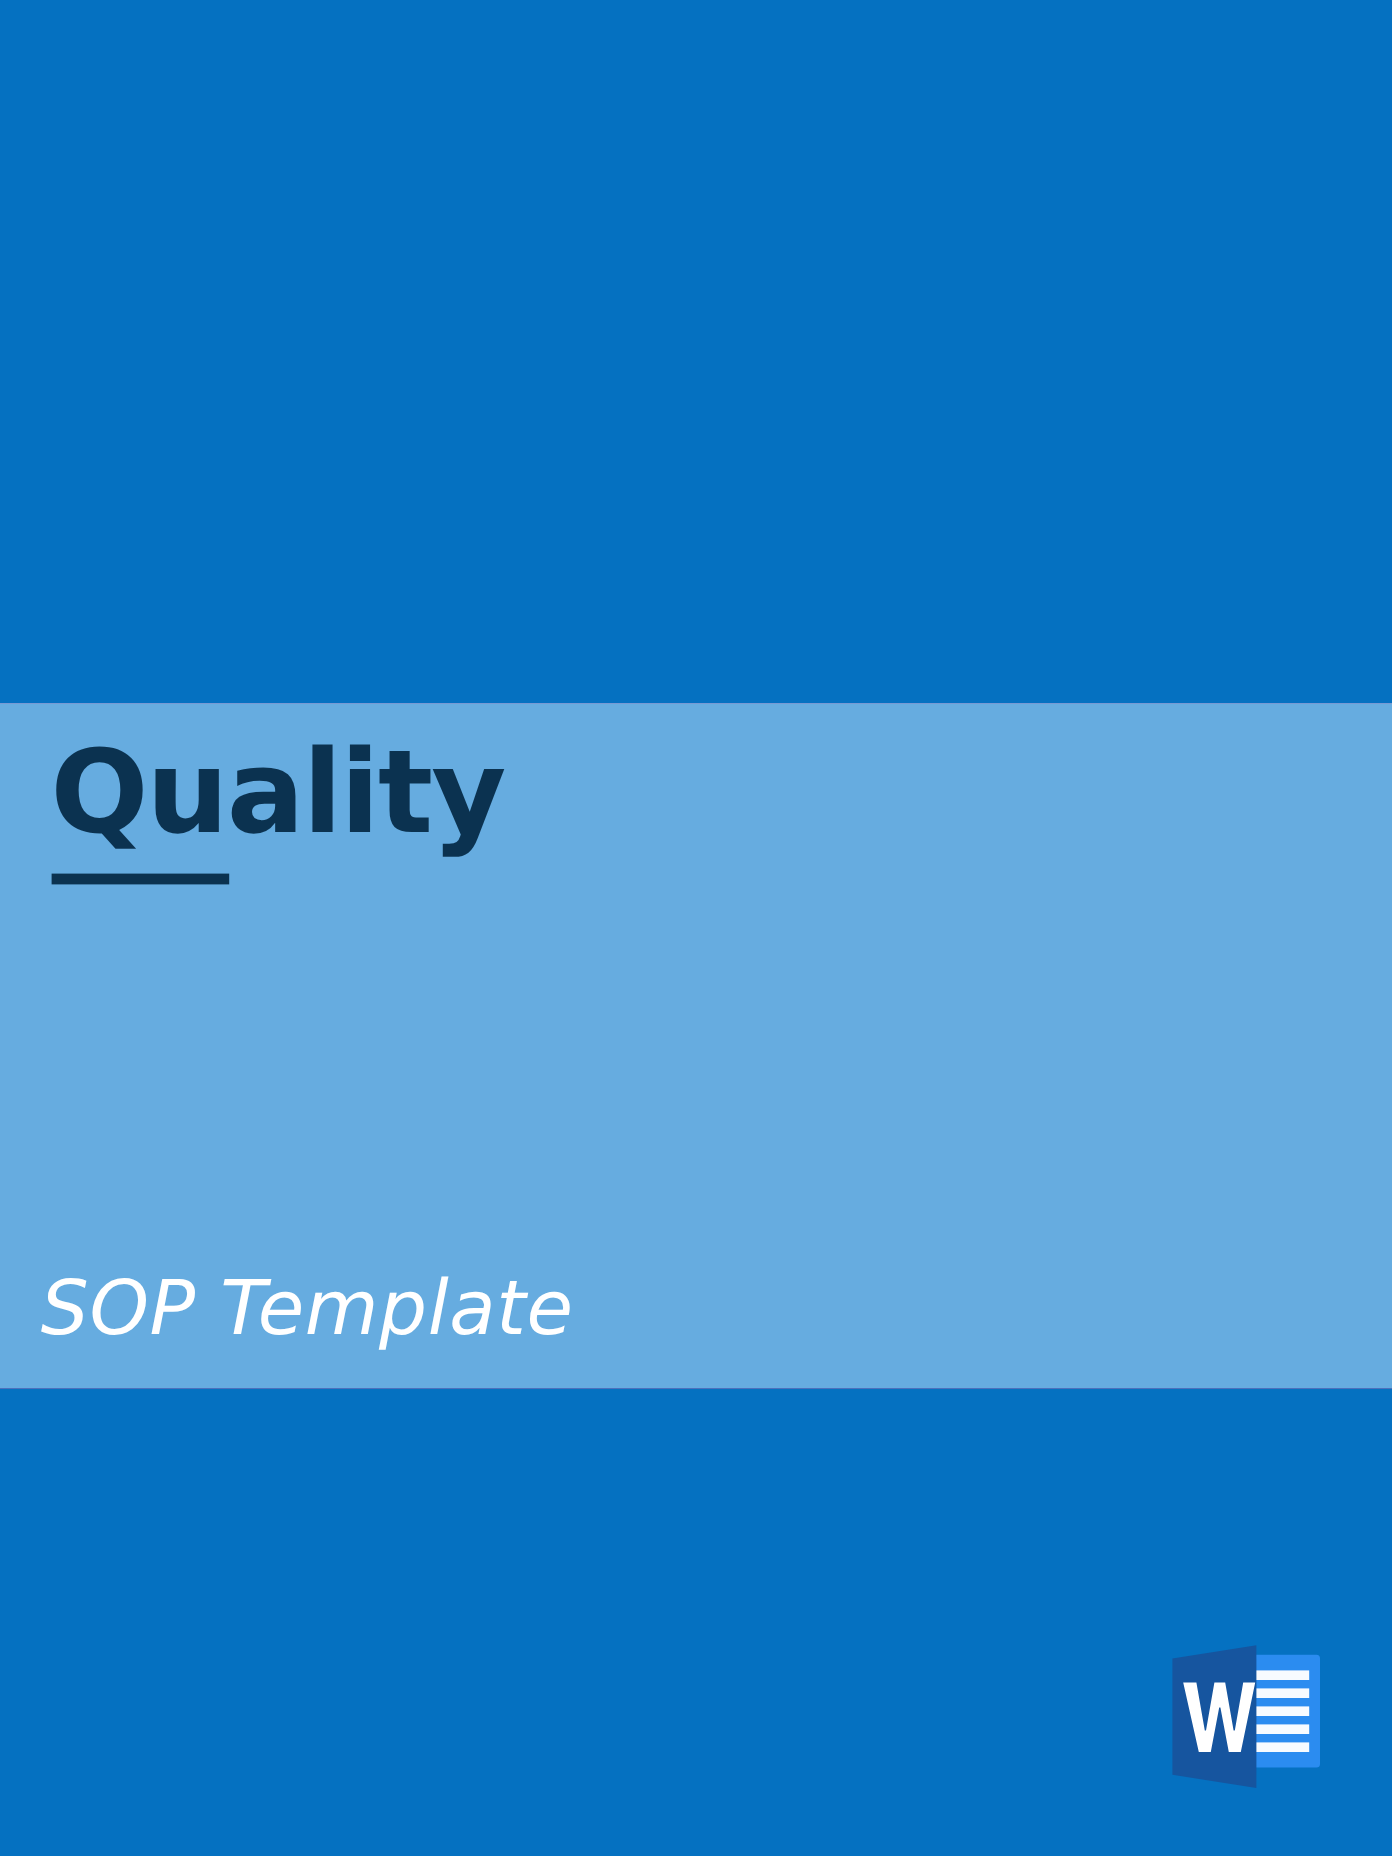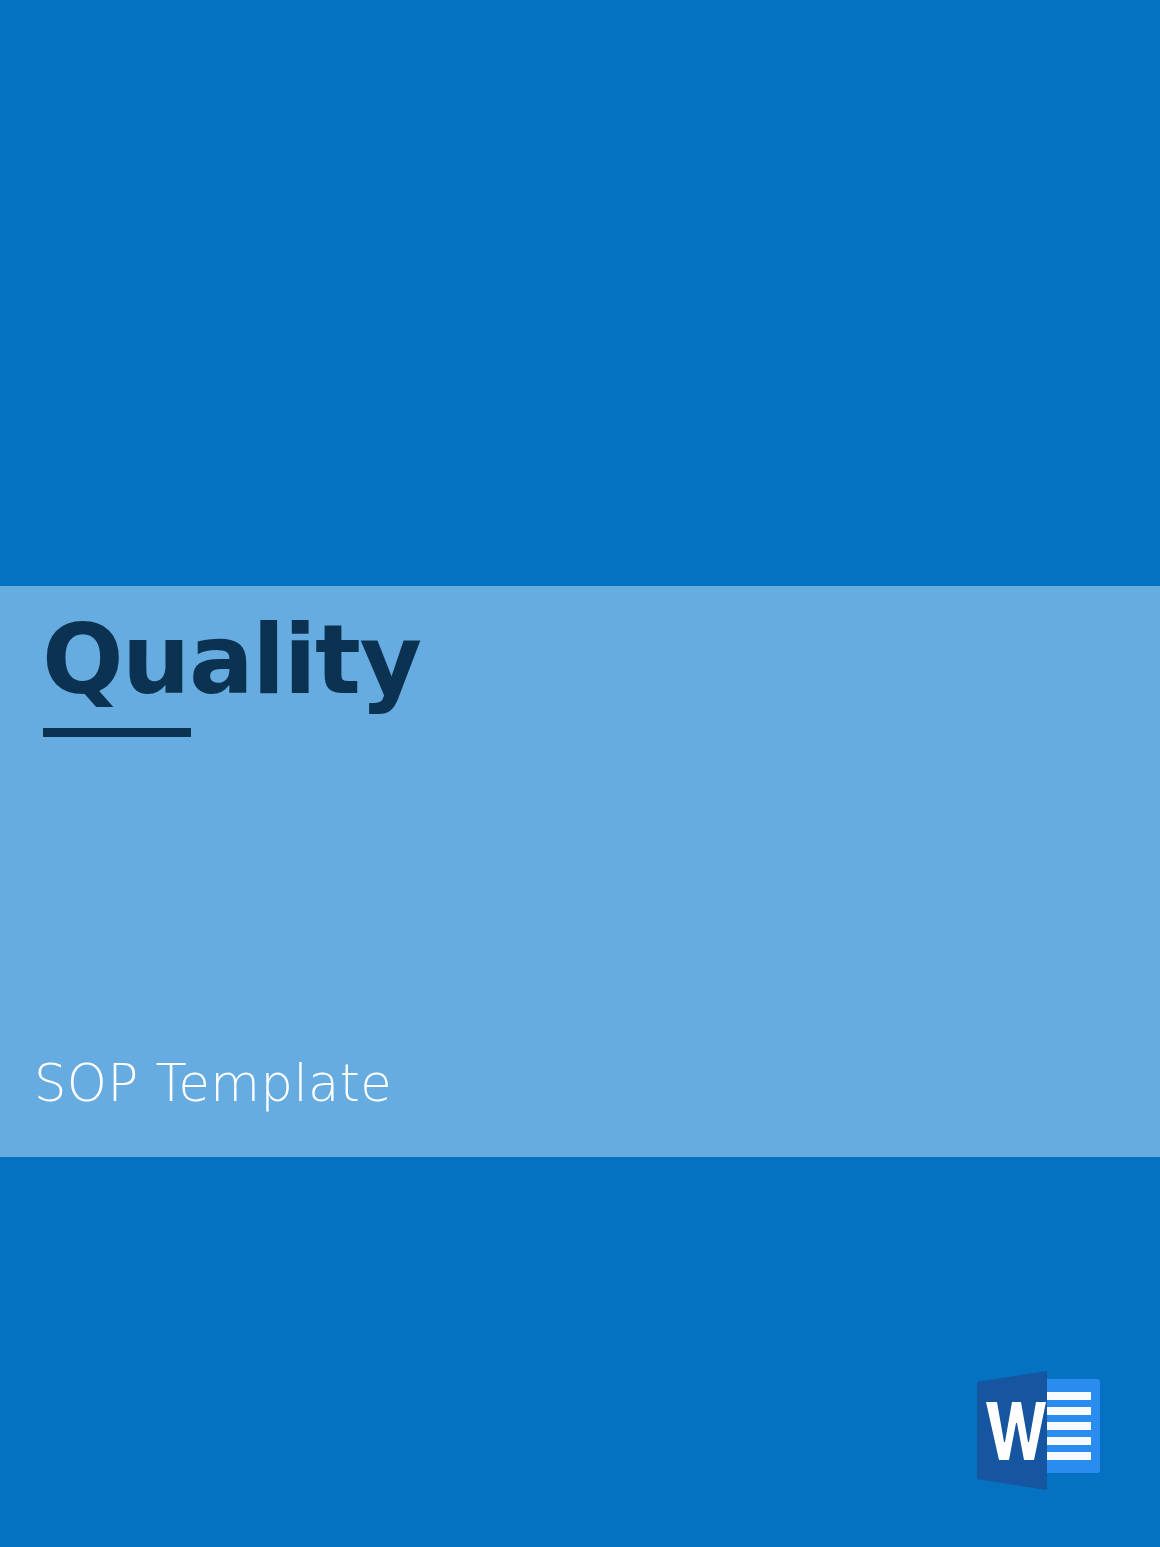--- a/index.html
+++ b/index.html
@@ -78,25 +78,26 @@
     margin: 18px 0 0 1px;
   }
 
   
   .subtitle {
     position: absolute;
     left: 34px;
     top: 1056px;
     font-family: "DejaVu Sans", "Liberation Sans", sans-serif;
     font-weight: 300;
-    font-size: 51px;
+    font-size: 63px;
     line-height: 1.1;
     letter-spacing: 0.5px;
     color: #ffffff;
     white-space: nowrap;
+    font-style: italic;
   }
 
   
   .word-icon {
     position: absolute;
     left: 975px;
     top: 1368px;
     width: 128px;
     height: 126px;
   }

